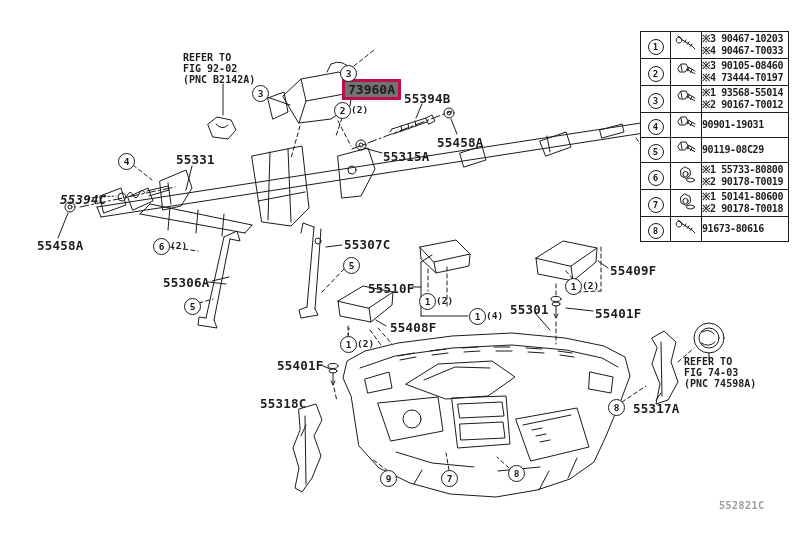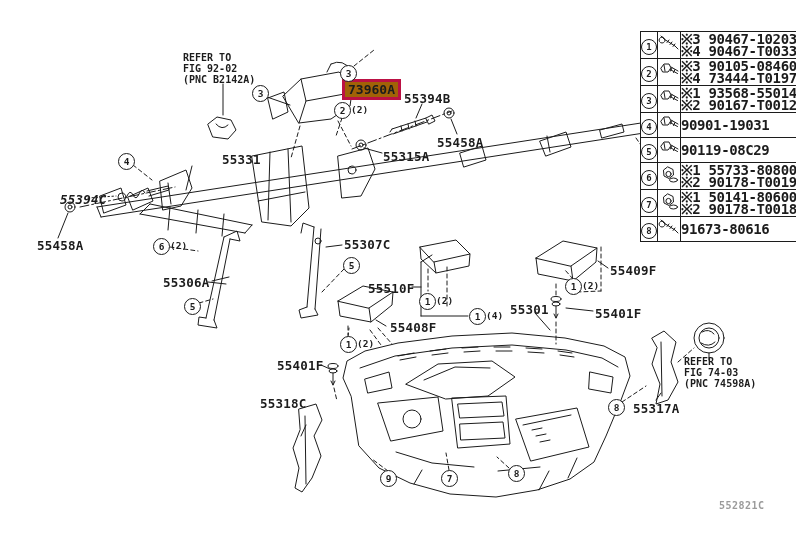--- a/index.html
+++ b/index.html
@@ -5,32 +5,32 @@
   html,body{margin:0;padding:0;background:#fff;}
   .stage{position:relative;width:796px;height:549px;background:#ffffff;overflow:hidden;
          font-family:"DejaVu Sans Mono","Liberation Mono",monospace;color:#1c1c1c;}
   svg.art{position:absolute;left:0;top:0;}
   .ln{fill:none;stroke:#1c1c1c;stroke-width:1;stroke-linejoin:round;stroke-linecap:round;}
   .dash{stroke-dasharray:4 3;}
   .dot{stroke-dasharray:1.5 2.5;}
   .dd{stroke-dasharray:9 3 2 3;}
   .plabel{position:absolute;font-weight:bold;font-size:12.5px;letter-spacing:.2px;white-space:nowrap;}
   .hlbox{position:absolute;left:342px;top:79px;border:3px solid var(--hl,#bb1144);
-         padding:0 3px;font-weight:bold;font-size:13px;background:#a16207;line-height:15px;}
+         padding:0 3px;font-weight:bold;font-size:13px;background:#737373;line-height:15px;}
   .note{position:absolute;font-weight:bold;font-size:10px;line-height:11px;white-space:nowrap;}
   .legend{position:absolute;left:502px;top:24px;font-weight:bold;font-size:10px;line-height:10.5px;}
   .callout{position:absolute;width:16px;height:16px;}
   .cnum{display:block;width:15px;height:15px;border:1.2px solid #1c1c1c;border-radius:50%;
         font-size:9.5px;font-weight:bold;line-height:15px;text-align:center;background:#fff;}
   .cqty{position:absolute;left:17px;top:2px;font-size:9.5px;font-weight:bold;white-space:nowrap;}
   .ptable{position:absolute;left:640px;top:31px;border-collapse:collapse;background:#fff;}
   .ptable td{border:1.3px solid #1c1c1c;padding:0;vertical-align:middle;}
   .c1{width:29px;text-align:center;}
   .c2{width:30px;text-align:center;}
-  .c3{width:86px;font-size:14px;font-weight:bold;letter-spacing:-.4px;white-space:nowrap;padding:0 1px;line-height:12px;}
+  .c3{width:86px;font-size:10px;font-weight:bold;letter-spacing:-.4px;white-space:nowrap;padding:0 1px;line-height:12px;}
   .tcirc{display:inline-block;width:14px;height:14px;border:1.1px solid #1c1c1c;border-radius:50%;
          font-size:9px;font-weight:bold;line-height:14px;text-align:center;}
   .r2{height:27px;}.r1{height:21px;}.r1b{height:25px;}
   .ticon{display:inline-block;vertical-align:middle;}
   .wm{position:absolute;left:719px;top:500px;font-size:10px;font-weight:bold;color:#9b9b9b;letter-spacing:.5px;}
 </style>
 </head>
 <body>
 
 <div class="stage">
@@ -171,21 +171,21 @@
   <div class="note" style="left:684px;top:356px;">
     <div>REFER TO</div>
     <div>FIG 74-03</div>
     <div>(PNC 74598A)</div>
   </div>
 
   <div class="hlbox">73960A</div>
   <div class="plabel" style="left:404px;top:91px;">55394B</div>
   <div class="plabel" style="left:383px;top:149px;">55315A</div>
   <div class="plabel" style="left:437px;top:135px;">55458A</div>
-  <div class="plabel" style="left:176px;top:152px;margin-left:46px;">55331</div>
+  <div class="plabel" style="left:176px;top:152px;">55331</div>
   <div class="plabel" style="left:60px;top:192px;font-style:italic;">55394C</div>
   <div class="plabel" style="left:37px;top:238px;">55458A</div>
   <div class="plabel" style="left:163px;top:275px;">55306A</div>
   <div class="plabel" style="left:344px;top:237px;">55307C</div>
   <div class="plabel" style="left:368px;top:281px;">55510F</div>
   <div class="plabel" style="left:390px;top:320px;">55408F</div>
   <div class="plabel" style="left:510px;top:302px;">55301</div>
   <div class="plabel" style="left:610px;top:263px;">55409F</div>
   <div class="plabel" style="left:595px;top:306px;">55401F</div>
   <div class="plabel" style="left:277px;top:358px;">55401F</div>

